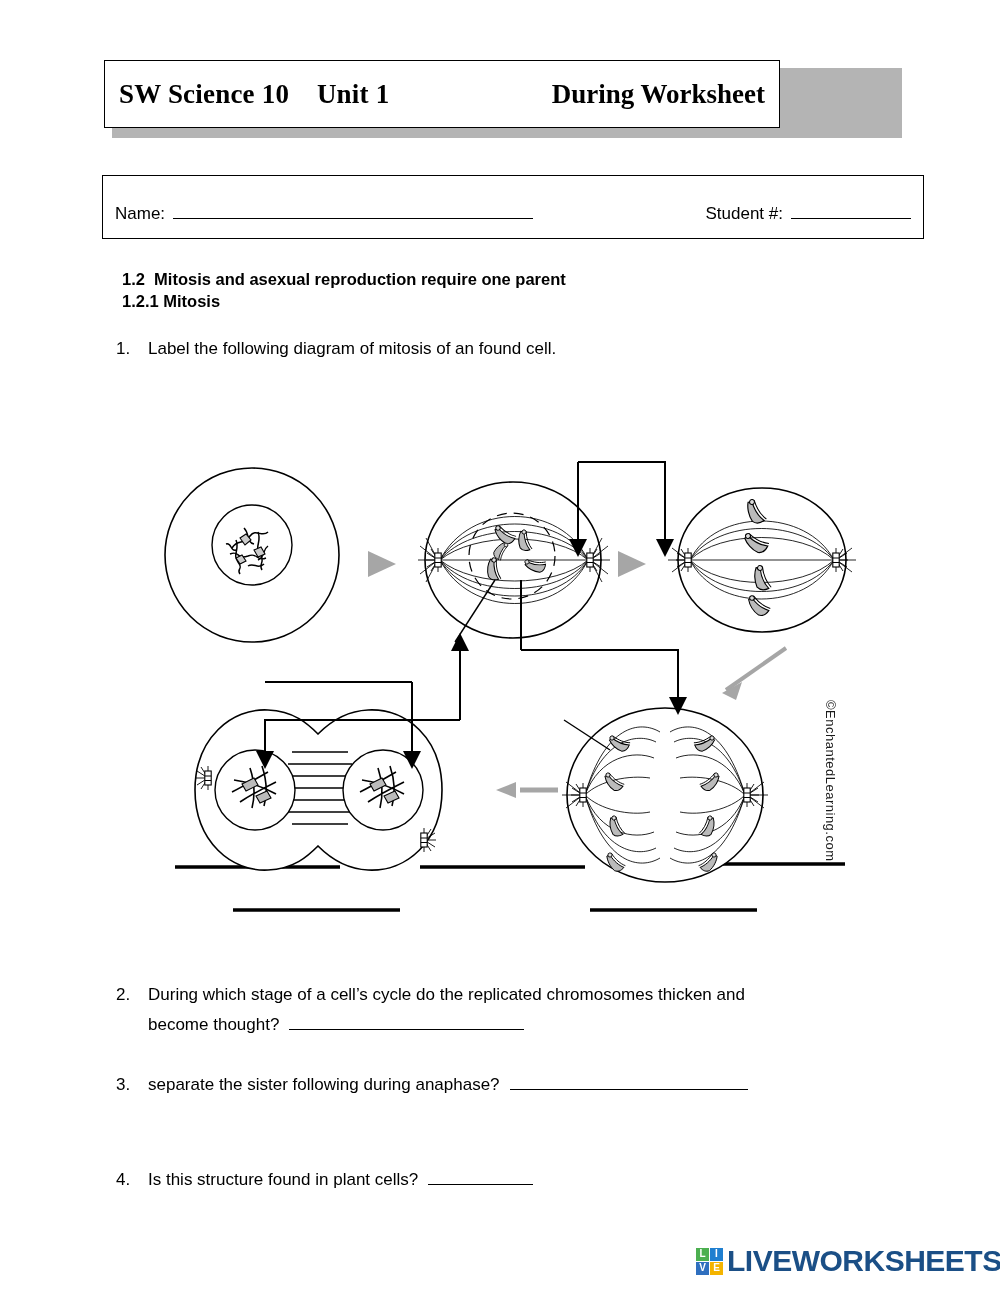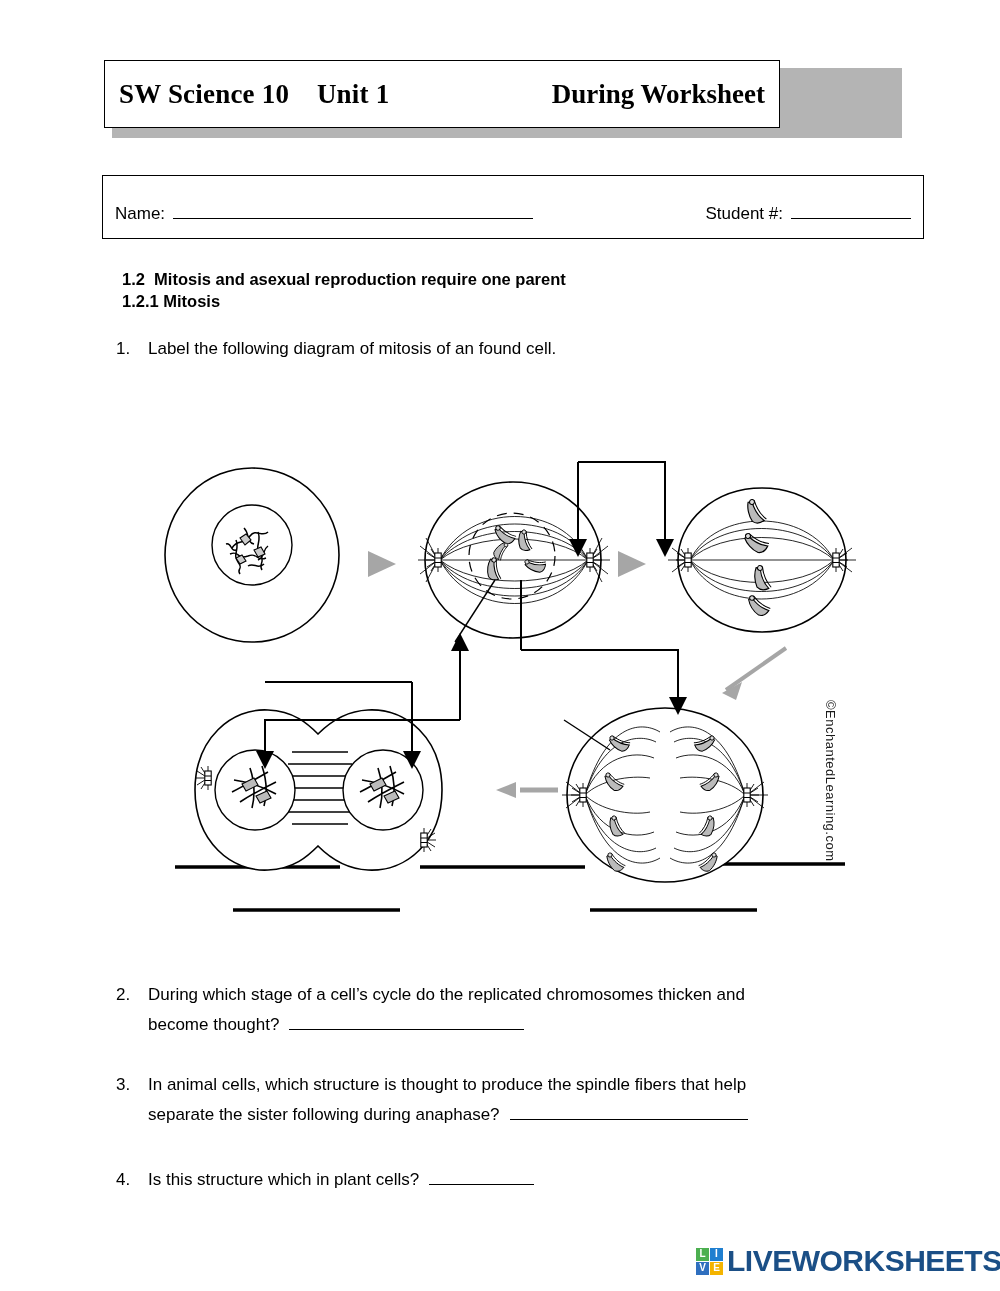--- a/index.html
+++ b/index.html
@@ -501,30 +501,29 @@
 <div id="q2" class="question">
   <span class="q-num">2.</span>
   <span class="q-text">During which stage of a cell’s cycle do the replicated chromosomes thicken and</span>
   <span class="q-text">
     <span>become thought?</span><span class="answer-rule ar-med"></span>
   </span>
 </div>
 
 <div id="q3" class="question">
   <span class="q-num">3.</span>
-  <span class="q-text">In animal cells, which structure is thought to produce the spindle fibers that help</span>
   <span class="q-text">
     <span>separate the sister following during anaphase?</span><span class="answer-rule ar-long"></span>
   </span>
 </div>
 
 <div id="q4" class="question">
   <span class="q-num">4.</span>
   <span class="q-text">
-    <span>Is this structure which in plant cells?</span><span class="answer-rule ar-short"></span>
+    <span>Is this structure found in plant cells?</span><span class="answer-rule ar-short"></span>
   </span>
 </div>
 
 <div class="lw-logo">
   <div class="lw-tiles">
     <div class="lw-tile" style="background: rgb(76, 175, 80);">L</div>
     <div class="lw-tile" style="background: rgb(31, 127, 208);">I</div>
     <div class="lw-tile" style="background: rgb(47, 111, 191);">V</div>
     <div class="lw-tile" style="background: rgb(244, 180, 0);">E</div>
   </div>

